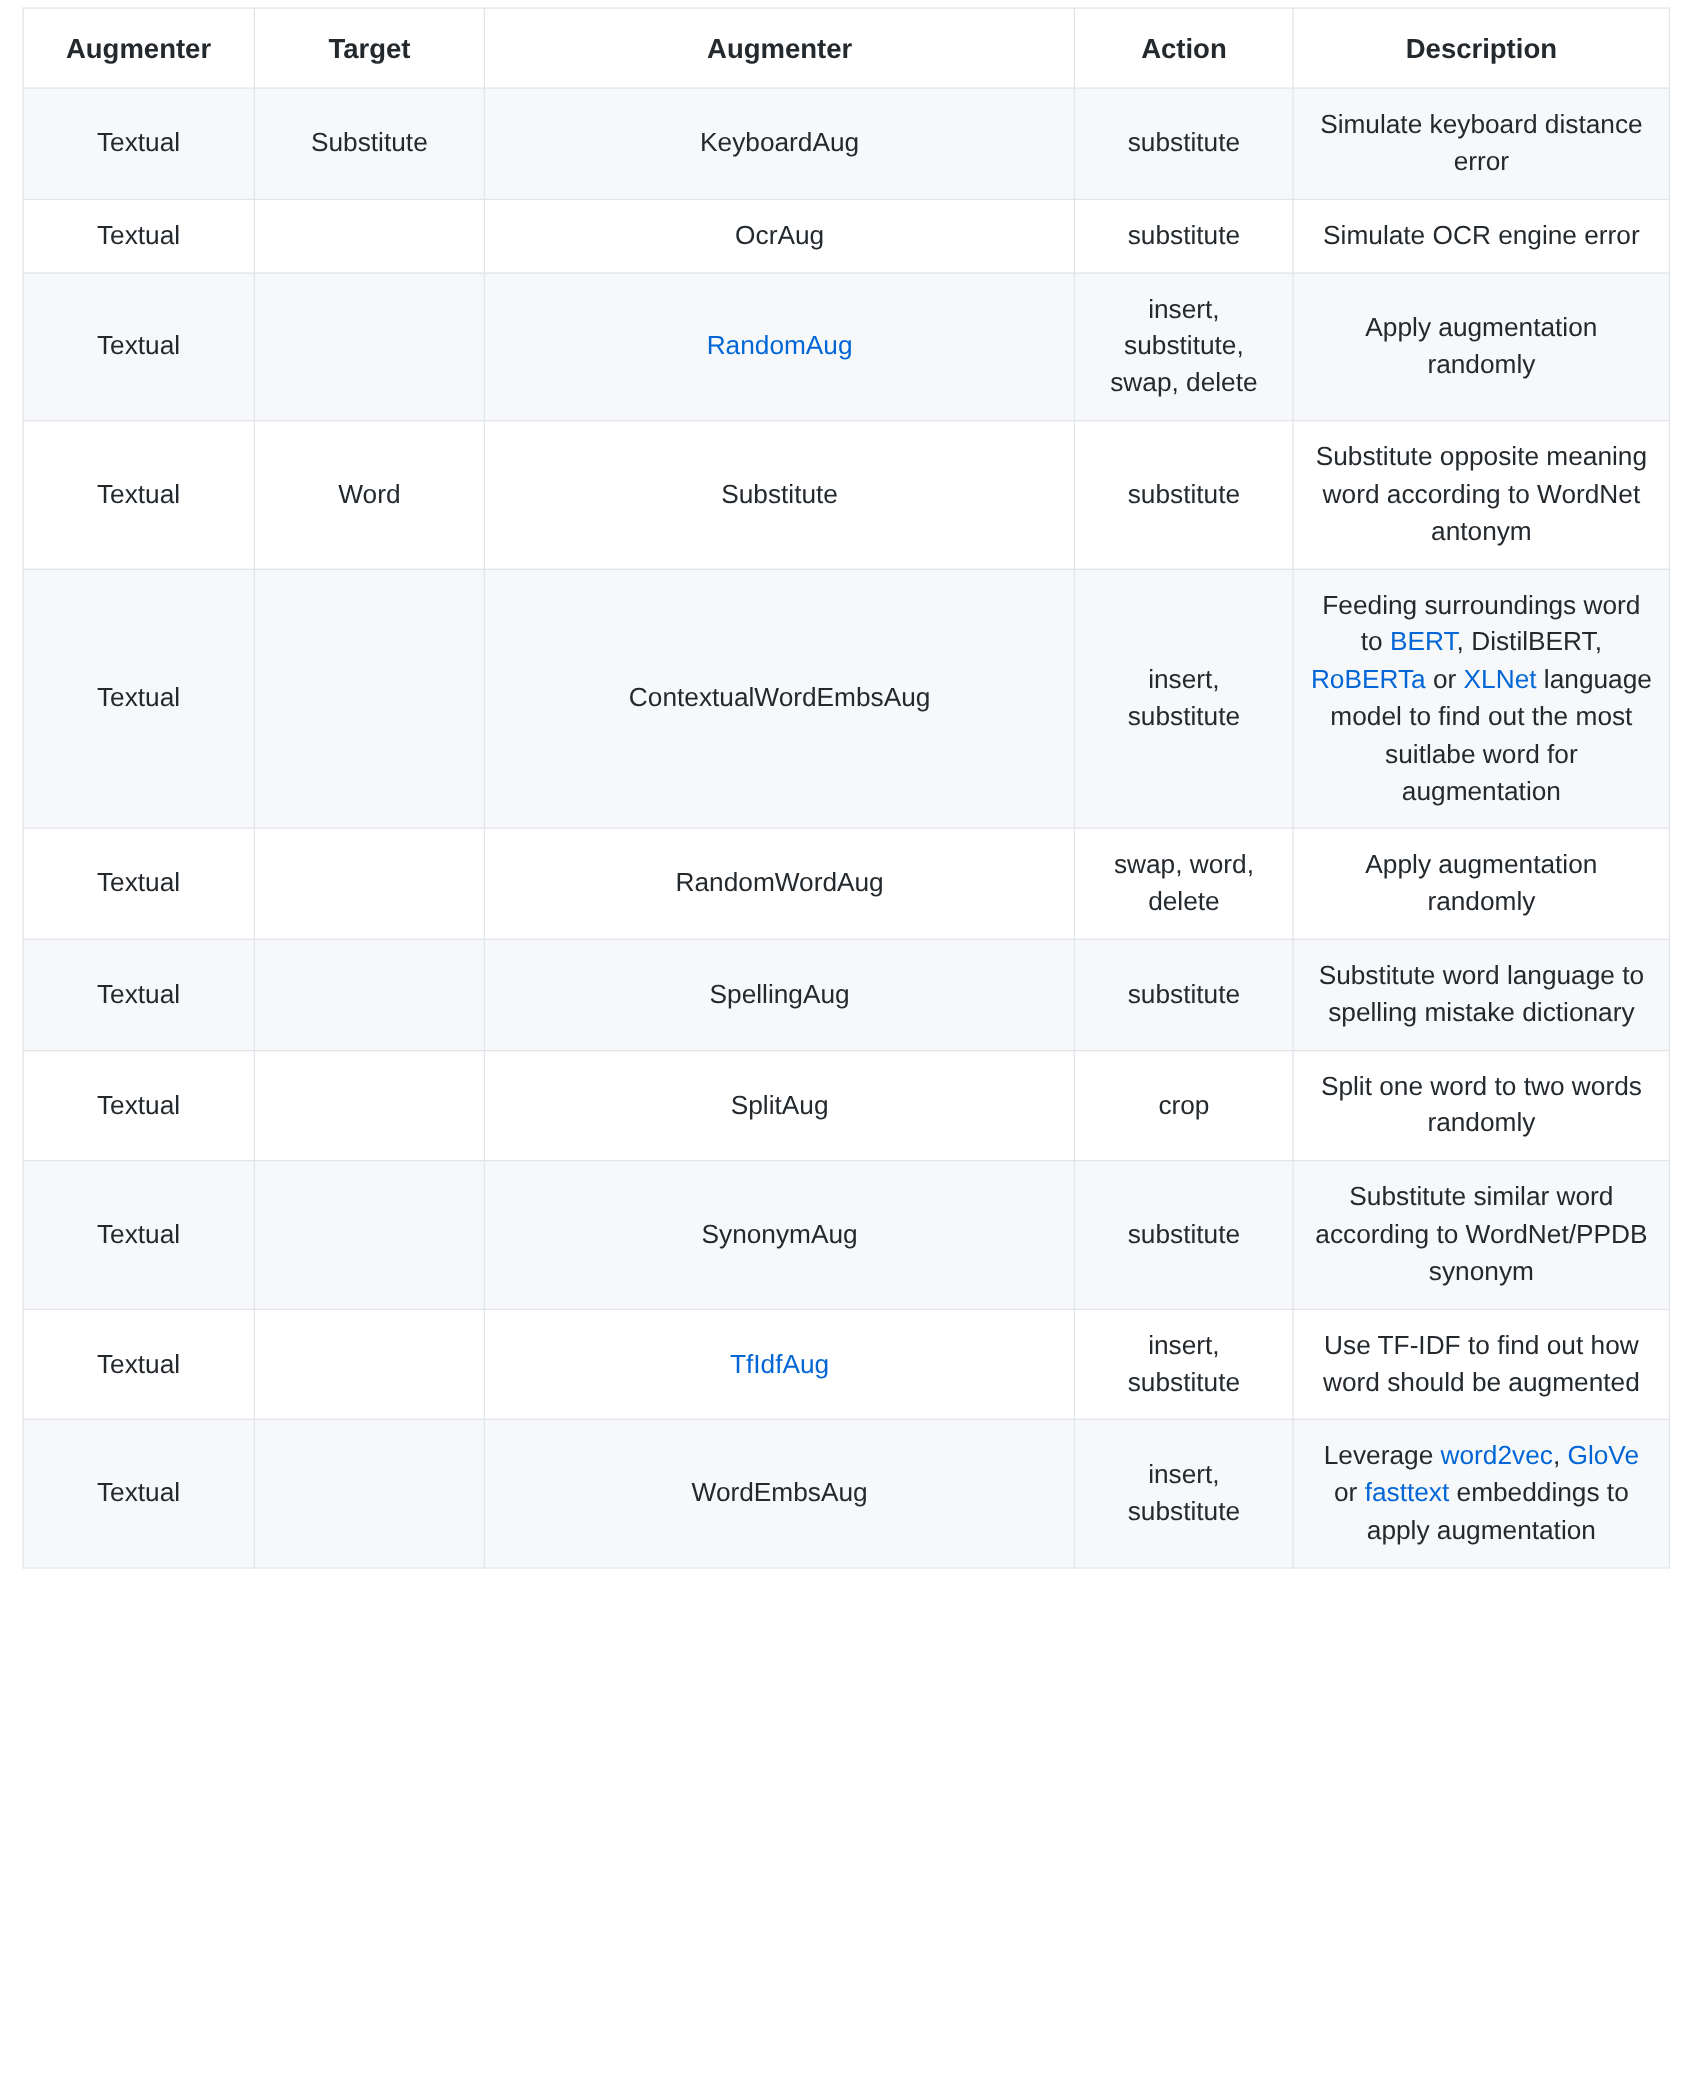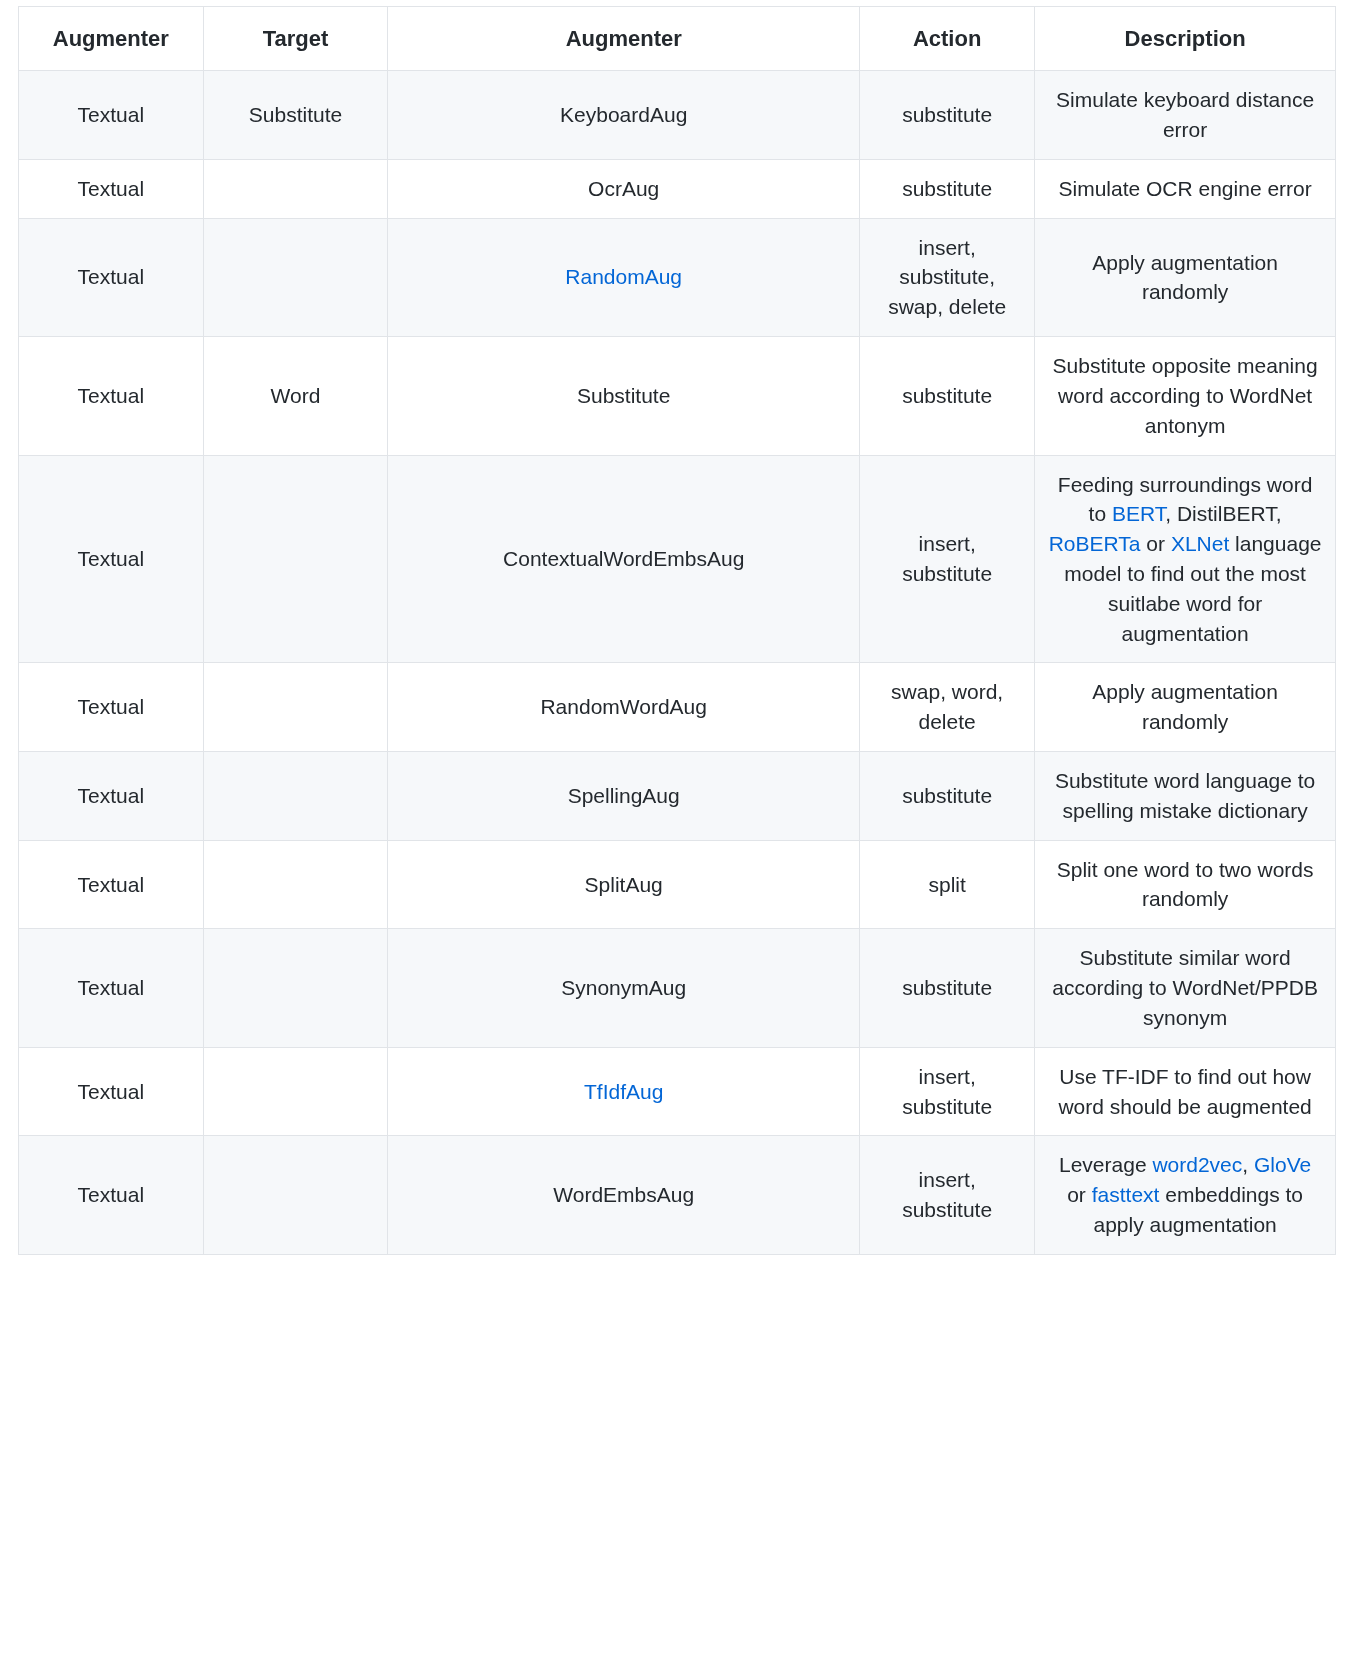--- a/index.html
+++ b/index.html
@@ -124,21 +124,21 @@
           <td>Textual</td>
           <td></td>
           <td>SpellingAug</td>
           <td>substitute</td>
           <td><span>Substitute word language to spelling mistake dictionary</span></td>
         </tr>
         <tr>
           <td>Textual</td>
           <td></td>
           <td>SplitAug</td>
-          <td>split</td>
+          <td>crop</td>
           <td><span>Split one word to two words randomly</span></td>
         </tr>
         <tr>
           <td>Textual</td>
           <td></td>
           <td>SynonymAug</td>
           <td>substitute</td>
           <td><span>Substitute similar word according to WordNet/PPDB synonym</span></td>
         </tr>
         <tr>

